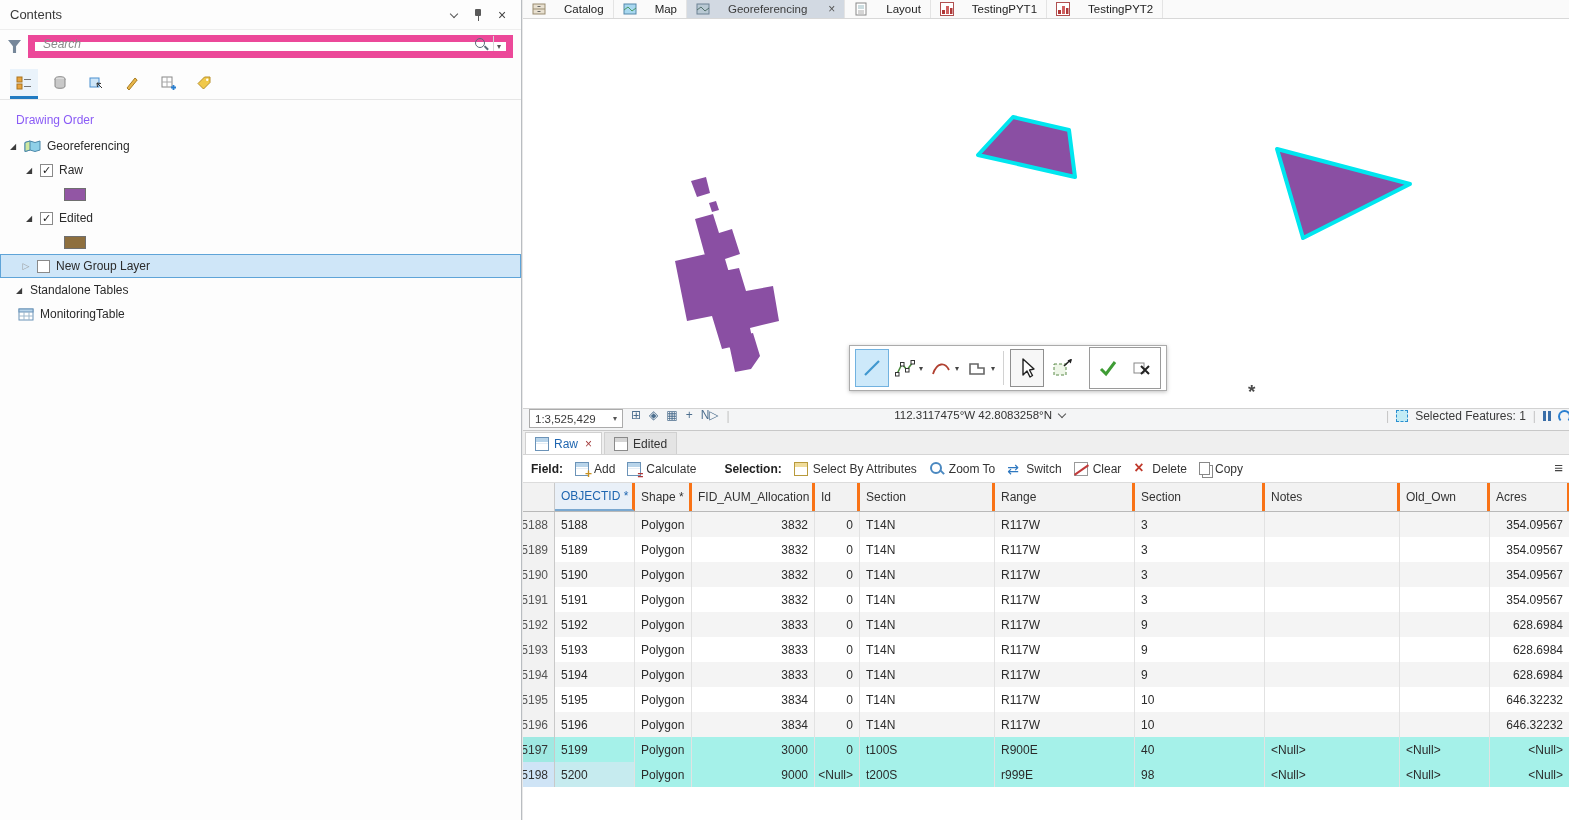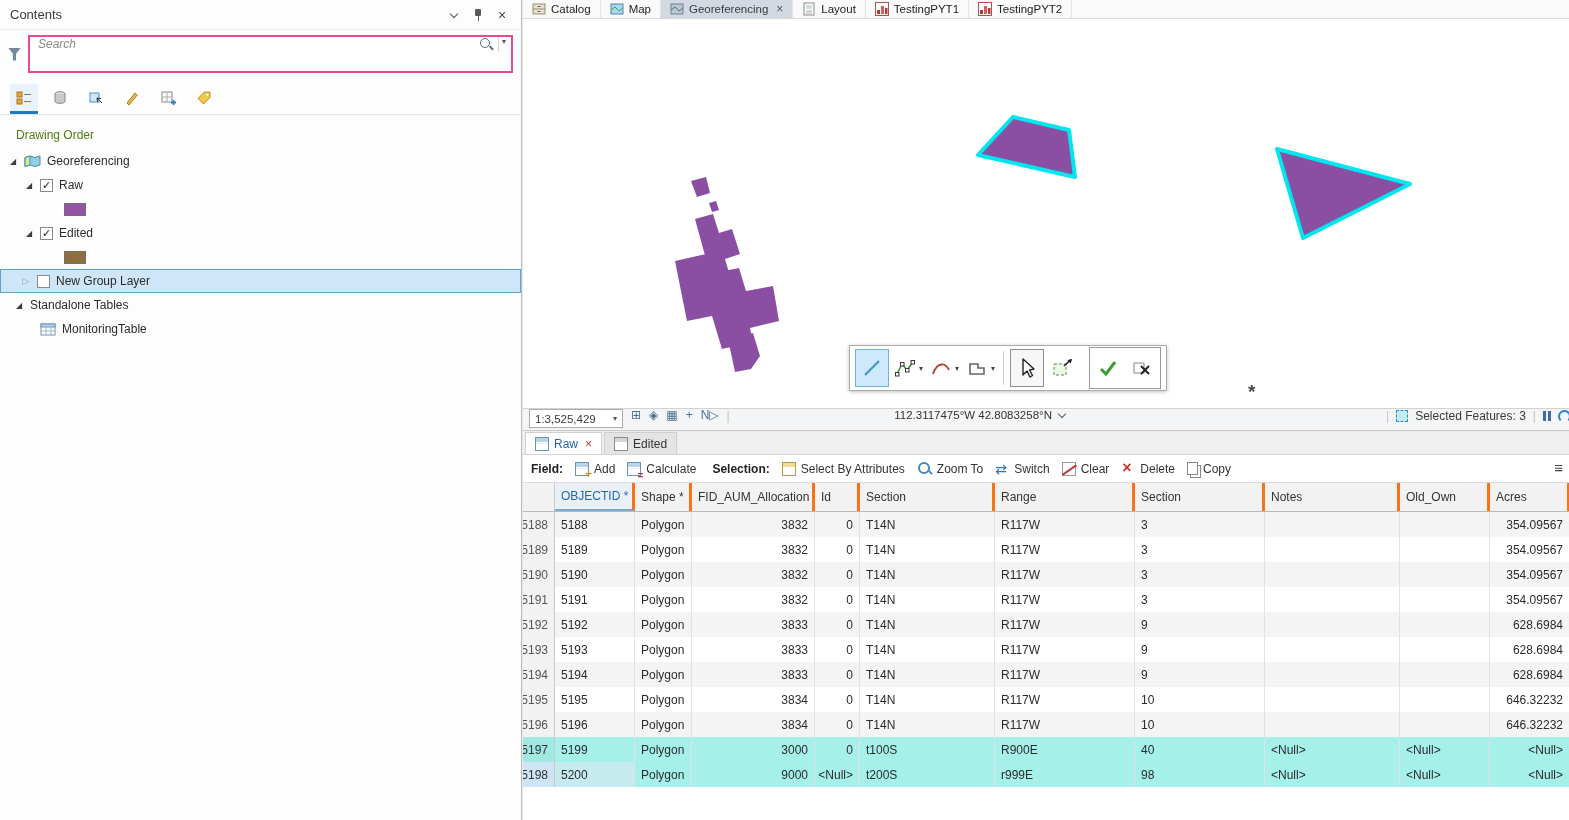--- a/index.html
+++ b/index.html
@@ -11,47 +11,47 @@
 .c-title{height:30px;display:flex;align-items:center;padding:0 10px;font-size:13px;color:#3a3a3a;border-bottom:1px solid #eee}
 .c-title .spacer{flex:1}
 .c-ticon{width:18px;height:18px;display:flex;align-items:center;justify-content:center;margin-left:6px}
 .chev{display:inline-block;width:6px;height:6px;border-right:1.5px solid #555;border-bottom:1.5px solid #555;transform:rotate(45deg);margin-top:-2px}
 .pin{position:relative;width:10px;height:14px}
 .pin::before{content:"";position:absolute;left:2px;top:1px;width:6px;height:7px;background:#5a5a5a;border-radius:1px}
 .pin::after{content:"";position:absolute;left:4.5px;top:8px;width:1.5px;height:5px;background:#5a5a5a}
 .xchar{font-size:14px;line-height:1;color:#444}
 .c-search-row{display:flex;align-items:center;padding:5px 8px 6px 8px;gap:7px}
 .funnel{width:13px;height:13px;background:#76879a;clip-path:polygon(0 0,100% 0,62% 48%,62% 100%,38% 100%,38% 48%);flex:0 0 auto}
-.search-box{flex:1;display:flex;align-items:flex-start;border:2px solid #ec4899;height:38px;background:#fff}
+.search-box{flex:1;display:flex;align-items:flex-end;border:7px solid #ec4899;height:23px;background:#fff}
 .search-box input{flex:1;border:none;outline:none;padding:0 8px;font:italic 12px "Liberation Sans",sans-serif;color:#444;background:transparent}
 .search-box input::placeholder{color:#8a8a8a;font-style:italic}
 .mag{position:relative;width:14px;height:14px;margin-right:2px}
 .mag::before{content:"";position:absolute;left:1px;top:1px;width:8px;height:8px;border:1.5px solid #5a6a78;border-radius:50%}
 .mag::after{content:"";position:absolute;left:10px;top:10px;width:5px;height:1.5px;background:#5a6a78;transform:rotate(45deg)}
 .sb-sep{width:1px;height:15px;background:#d6d6d6;margin:0 3px}
 .sb-chev{font-size:8px;color:#555;margin-right:5px}
 .c-toolbar{display:flex;align-items:flex-end;gap:8px;padding:4px 10px 0 10px;border-bottom:1px solid #e6e6e6;height:36px}
 .c-tool{width:28px;height:30px;display:flex;align-items:center;justify-content:center;border-bottom:3px solid transparent}
 .c-tool.active{background:#eaf3fb;border-bottom:3px solid #1f7ac2}
-.c-section-label{padding:13px 16px 7px 16px;color:#4d7c0f}
+.c-section-label{padding:13px 16px 7px 16px;color:#8b5cf6}
 .tree{flex:1}
 .tnode{height:24px;display:flex;align-items:center;gap:6px;padding-left:8px}
 .tri{font-size:8px;color:#3c3c3c;width:10px;text-align:center;flex:0 0 auto}
 .tri.gray{color:#9a9a9a;font-size:9px}
 .cb{width:13px;height:13px;border:1px solid #8a8a8a;background:#fff;font-size:11px;line-height:11px;text-align:center;color:#1a1a1a;flex:0 0 auto}
 .swatch{width:22px;height:13px;border:1px solid #6f6f6f}
 .tnode.selected{background:#cfe6f8;border:1px solid #5fa4d8}
 .tnode .lbl{white-space:nowrap}
 
 
 .rarea{position:absolute;left:523px;top:0;width:1046px;height:820px;background:#fff}
 
 
 .vtabs{position:absolute;left:0;top:0;width:100%;height:19px;display:flex;background:#fafafa;border-bottom:1px solid #d8d8d8;font-size:11.5px}
-.vtab{display:flex;align-items:center;gap:5px;padding:0 9px;border-right:1px solid #e4e4e4;color:#222;white-space:nowrap}
+.vtab{display:flex;align-items:center;gap:18px;padding:0 9px;border-right:1px solid #e4e4e4;color:#222;white-space:nowrap}
 .vtab.active{background:#d2d9e2;color:#3c3c3c}
 .vclose{margin-left:3px;color:#555;font-size:12px;line-height:1}
 .vicon{display:inline-flex}
 
 
 .map-view{position:absolute;left:0;top:19px;width:100%;height:389px;background:#fff;overflow:hidden}
 .map-canvas{position:absolute;left:0;top:0}
 .edit-toolbar{position:absolute;left:326px;top:326px;height:46px;display:flex;align-items:center;background:#fff;border:1px solid #ababab;box-shadow:0 1px 4px rgba(0,0,0,.25);padding:2px 5px;gap:2px}
 .etool{height:38px;min-width:34px;display:flex;align-items:center;justify-content:center;padding:0 2px}
 .etool.sel-blue{background:#cde9fa;border:1px solid #71b2e0}
@@ -227,21 +227,21 @@
     </div>
     <div class="tnode selected" style="padding-left:20px">
       <span class="tri gray">▷</span>
       <span class="cb"></span>
       <span class="lbl">New Group Layer</span>
     </div>
     <div class="tnode" style="padding-left:14px">
       <span class="tri">◢</span>
       <span class="lbl">Standalone Tables</span>
     </div>
-    <div class="tnode" style="padding-left:40px">
+    <div class="tnode" style="padding-left:18px">
       <svg width="16" height="13">
           <rect x="1" y="1" width="14" height="11" fill="#fff" stroke="#6b93b8"></rect>
           <rect x="1" y="1" width="14" height="3" fill="#b8d4ea" stroke="#6b93b8"></rect>
           <line x1="6" y1="4" x2="6" y2="12" stroke="#9fb8cc"></line>
           <line x1="11" y1="4" x2="11" y2="12" stroke="#9fb8cc"></line>
           <line x1="1" y1="8" x2="15" y2="8" stroke="#9fb8cc"></line>
         </svg>
       <span class="lbl">MonitoringTable</span>
     </div>
   </div>
@@ -383,21 +383,21 @@
     <span class="sicon">+</span>
     <span class="sicon">N▷</span>
     <span class="vbar">|</span>
     <div class="coords">
       <span>112.3117475°W 42.8083258°N</span>
       <span class="chev"></span>
     </div>
     <div class="sright">
       <span class="vbar">|</span>
       <span class="sel-feat-icon"></span>
-      <span>Selected Features: 3</span>
+      <span>Selected Features: 1</span>
       <span class="vbar">|</span>
       <span class="pausebars">
           <i></i>
           <i></i>
         </span>
       <span class="refresh"></span>
     </div>
   </div>
 
   <div class="table-panel">
@@ -416,21 +416,21 @@
     <div class="ttoolbar">
       <span class="tb-label">Field:</span>
       <span class="tb-btn">
         <span class="mi mi-table mi-plus"></span>
         <span>Add</span>
       </span>
       <span class="tb-btn">
         <span class="mi mi-table mi-calc"></span>
         <span>Calculate</span>
       </span>
-      <span class="tb-label" style="margin-left:4px">Selection:</span>
+      <span class="tb-label" style="margin-left:16px">Selection:</span>
       <span class="tb-btn">
         <span class="mi mi-table yellow"></span>
         <span>Select By Attributes</span>
       </span>
       <span class="tb-btn">
         <span class="mi mi-zoom"></span>
         <span>Zoom To</span>
       </span>
       <span class="tb-btn">
         <span class="mi mi-switch"></span>

